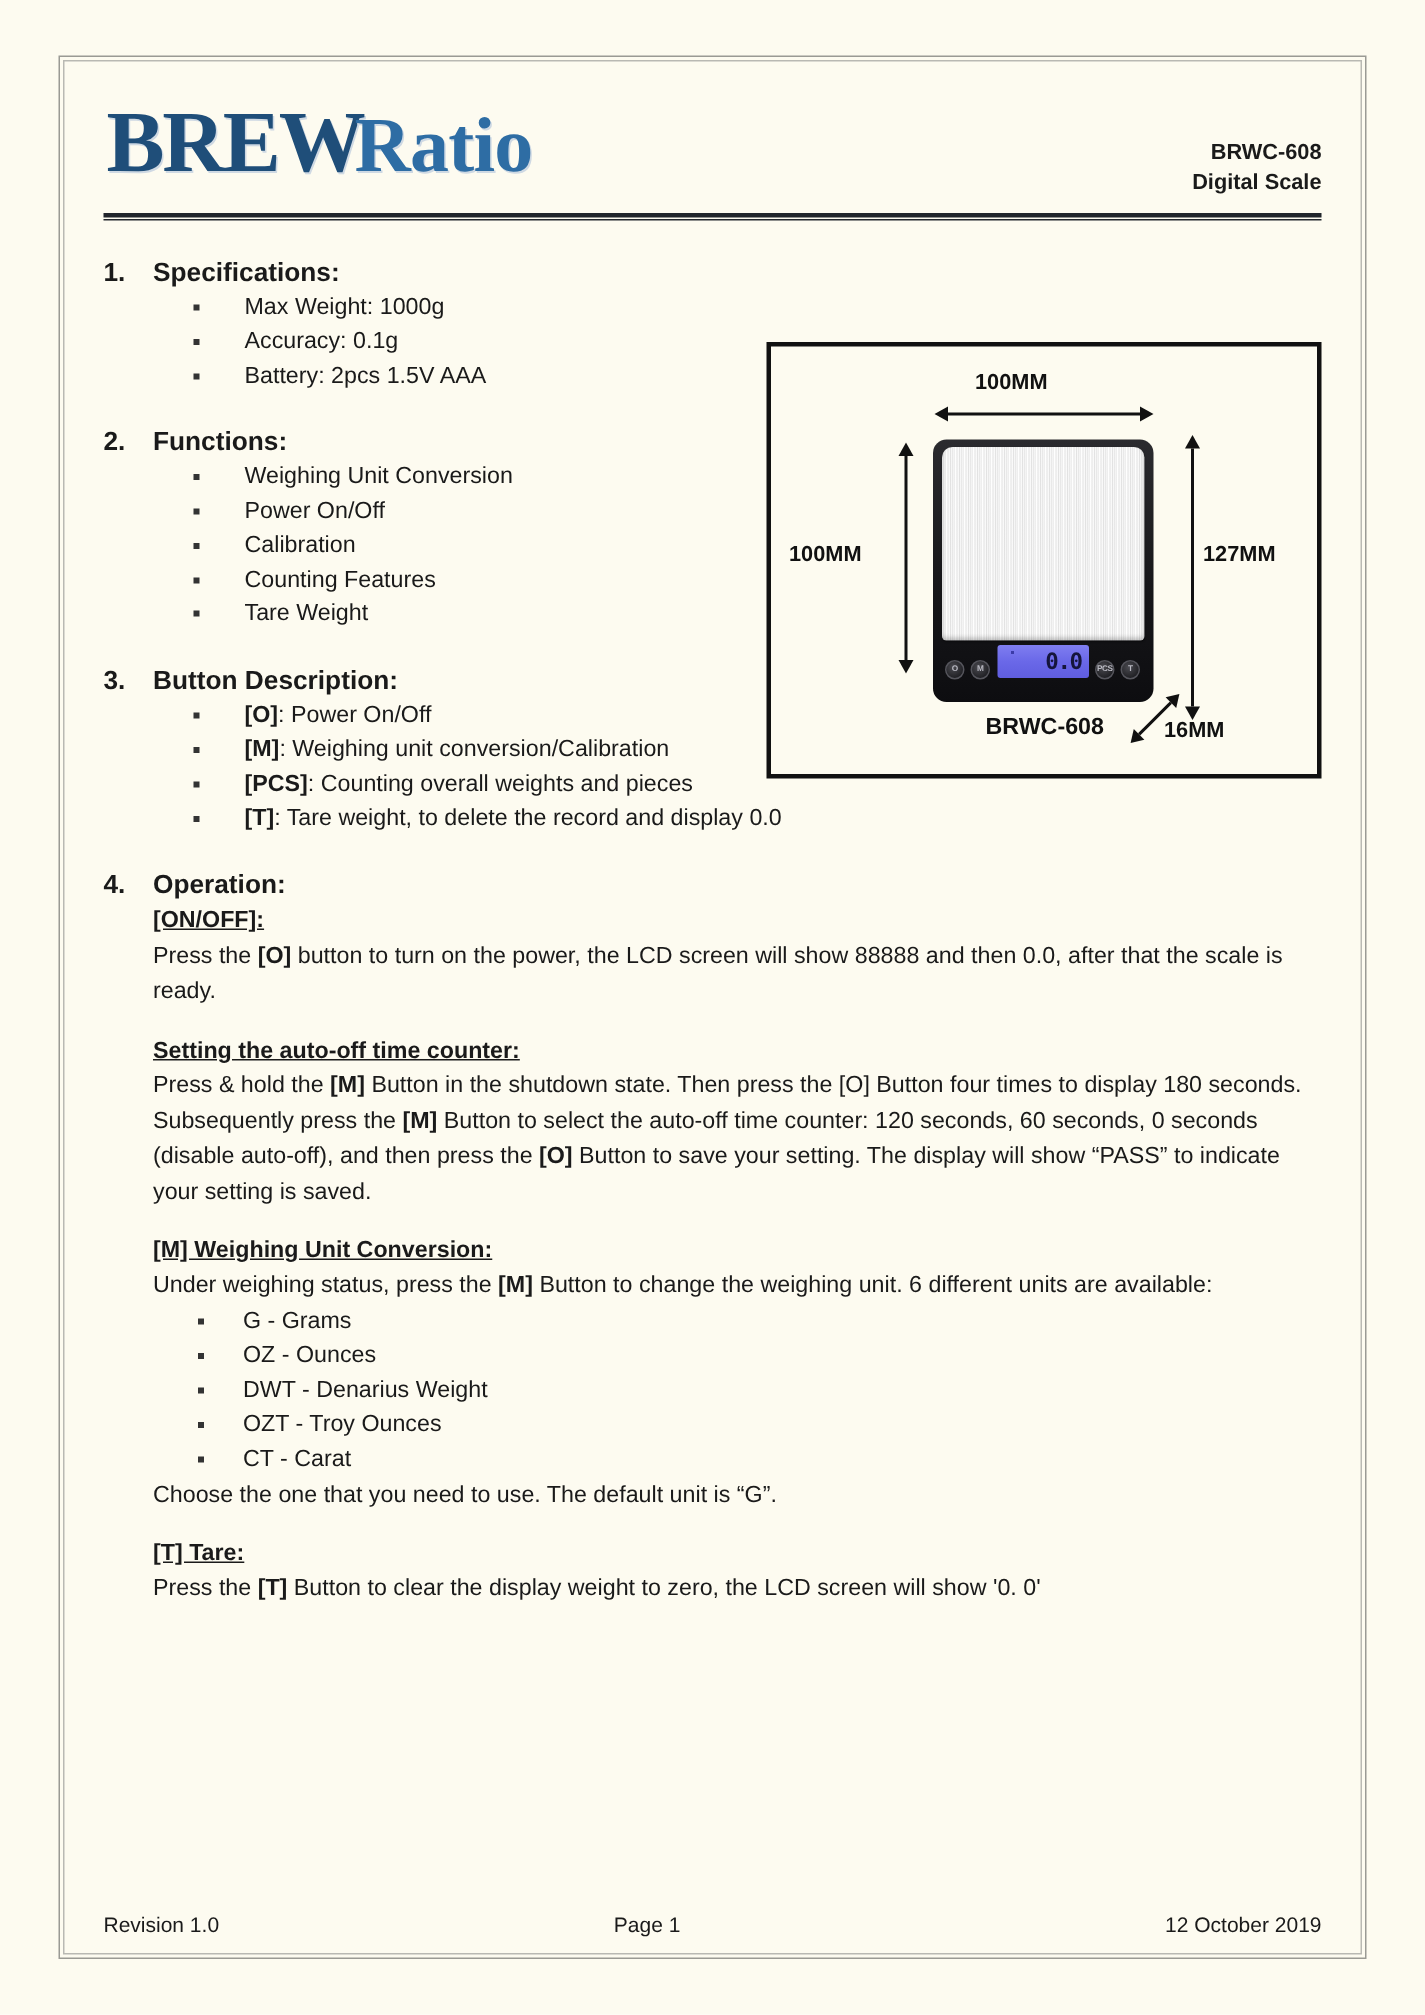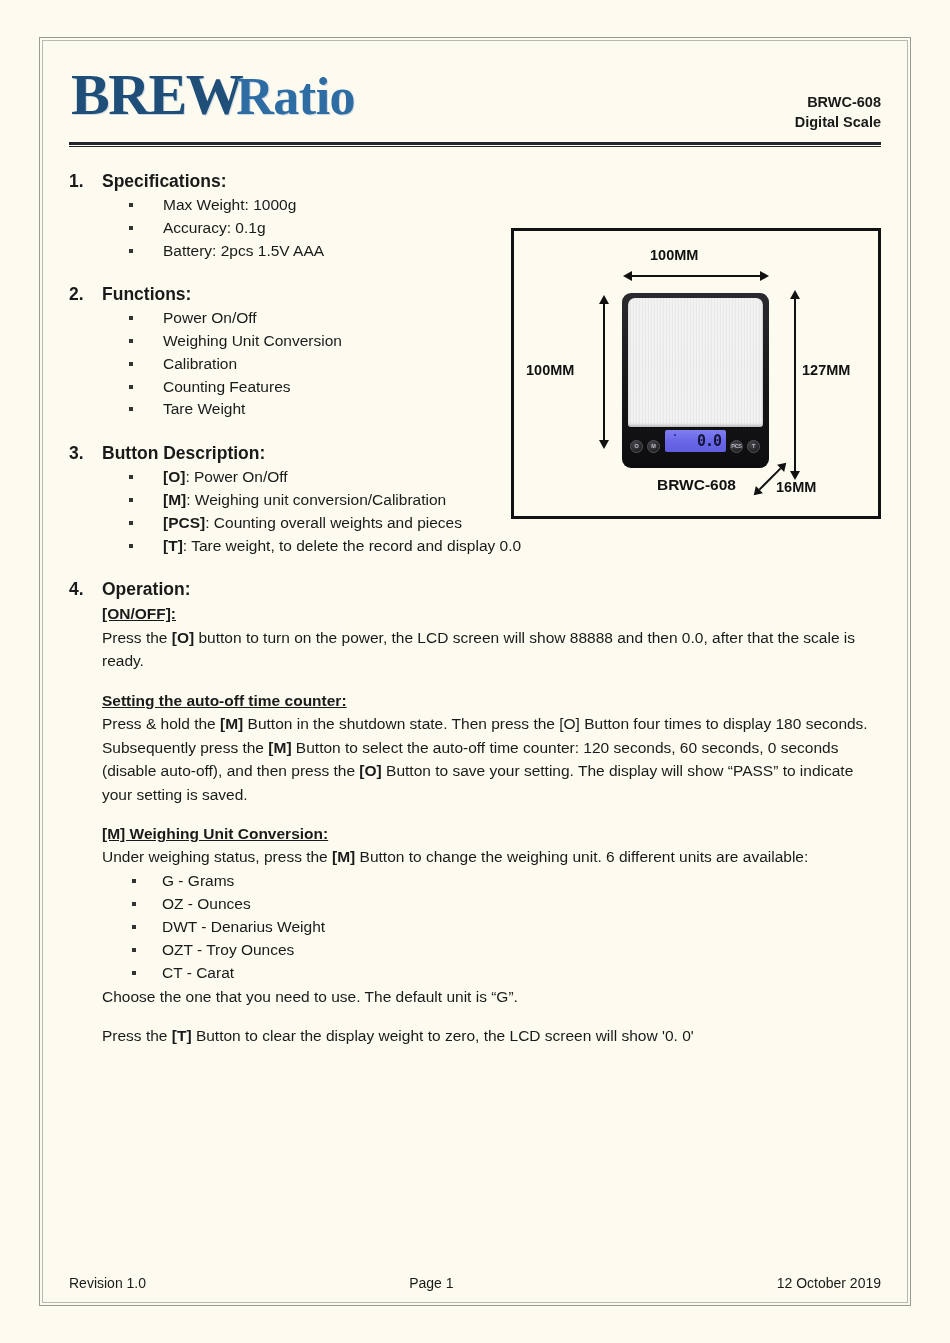--- a/index.html
+++ b/index.html
@@ -381,22 +381,22 @@
       <li>Max Weight: 1000g</li>
       <li>Accuracy: 0.1g</li>
       <li>Battery: 2pcs 1.5V AAA</li>
     </ul>
 
     <div class="sec sec-gap-top">
       <span class="num">2.</span>
       <span>Functions:</span>
     </div>
     <ul class="bullets">
+      <li>Weighing Unit Conversion</li>
       <li>Power On/Off</li>
-      <li>Weighing Unit Conversion</li>
       <li>Calibration</li>
       <li>Counting Features</li>
       <li>Tare Weight</li>
     </ul>
 
     <div class="sec sec-gap-top">
       <span class="num">3.</span>
       <span>Button Description:</span>
     </div>
     <ul class="bullets">
@@ -429,20 +429,21 @@
         <li>G - Grams</li>
         <li>OZ - Ounces</li>
         <li>DWT - Denarius Weight</li>
         <li>OZT - Troy Ounces</li>
         <li>CT - Carat</li>
       </ul>
       <div class="op-para">Choose the one that you need to use. The default unit is “G”.</div>
 
       <div class="op-spacer"></div>
 
+      <div class="op-head">[T] Tare:</div>
       <div class="op-para"><span>Press the </span><b>[T]</b><span> Button to clear the display weight to zero, the LCD screen will show '0. 0'</span></div>
 
     </div>
   </div>
 </div>
 
 <div id="footer">
   <div>Revision 1.0</div>
   <div class="mid">Page 1</div>
   <div>12 October 2019</div>

